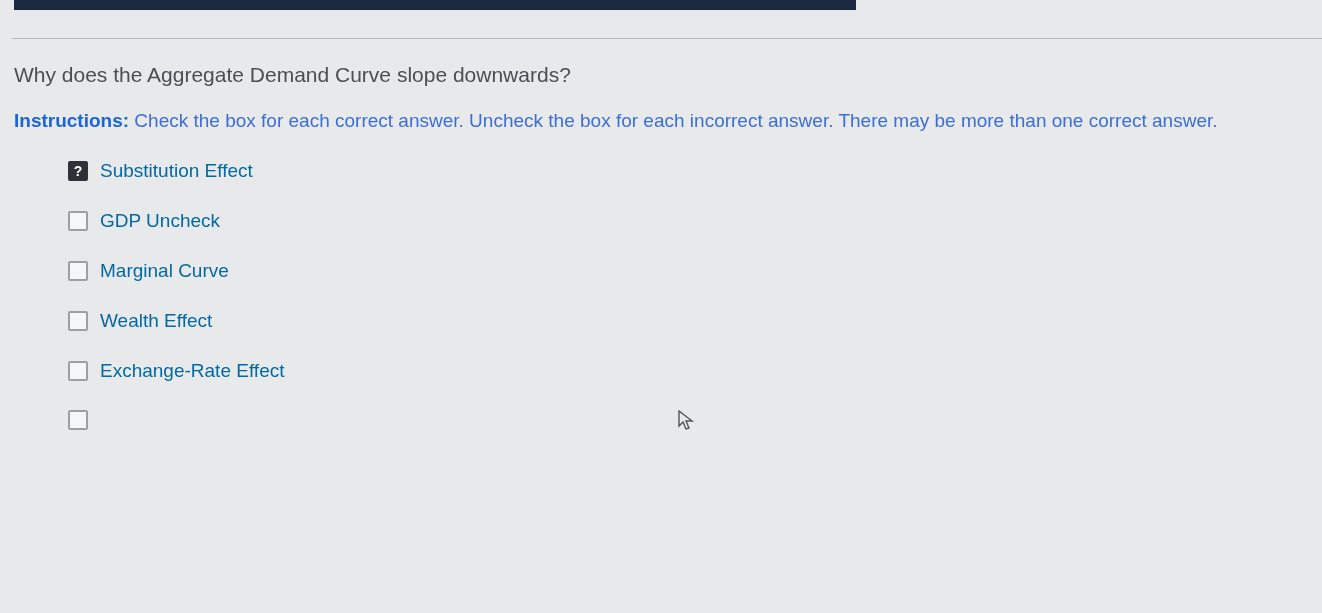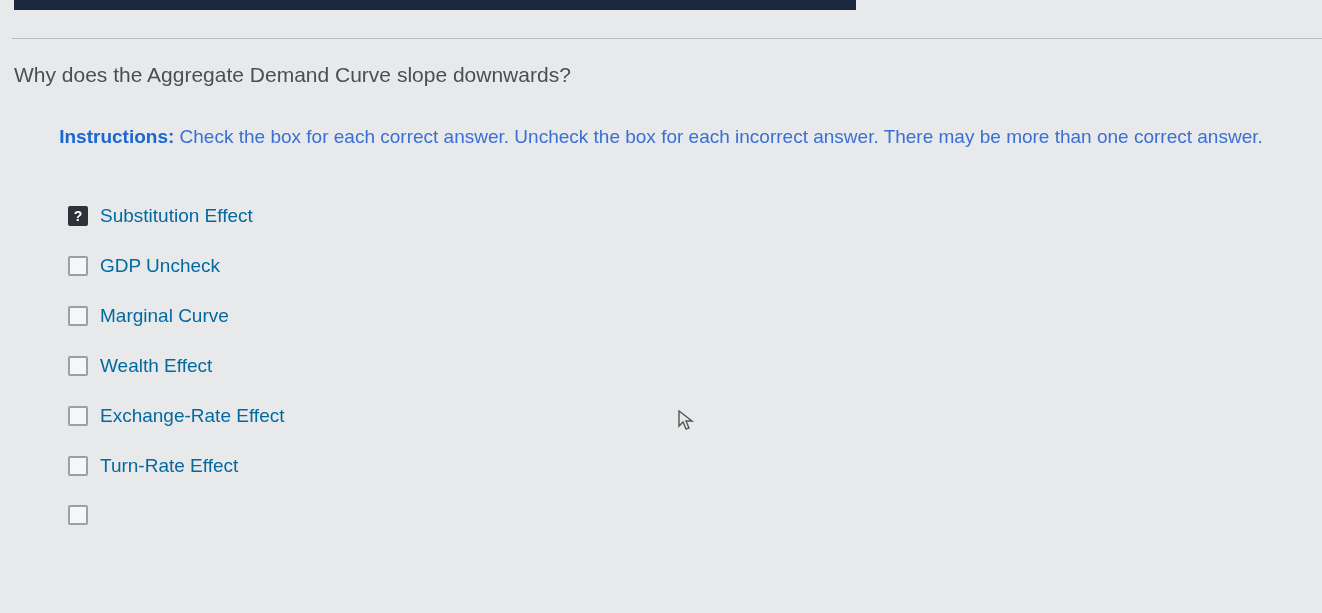--- a/index.html
+++ b/index.html
@@ -23,27 +23,26 @@
     margin-left: 12px;
     margin-right: 0;
   }
   .question-block {
     padding: 24px 14px 0 14px;
   }
   .question-text {
     font-size: 21px;
     font-weight: 400;
     color: #4a4f54;
-    margin-bottom: 36px;
+    margin-bottom: 20px;
   }
   .instructions-line {
     font-size: 19px;
     line-height: 1.5;
-    margin-bottom: 53px;
-    text-align: center;
+    margin-bottom: 24px;
   }
   .instructions-label {
     color: #1a66d6;
     font-weight: 600;
   }
   .instructions-text {
     color: #3a6fd6;
     font-weight: 400;
   }
   .options {
@@ -117,24 +116,20 @@
     <div class="option-row">
       <span class="checkbox"></span>
       <span class="option-label">Wealth Effect</span>
     </div>
 
     <div class="option-row">
       <span class="checkbox"></span>
       <span class="option-label">Exchange-Rate Effect</span>
     </div>
 
-    <div class="option-row">
-      <span class="checkbox"></span>
-      <span class="option-label">Turn-Rate Effect</span>
-    </div>
 
     <div class="option-row">
       <span class="checkbox"></span>
     </div>
 
   </div>
 </div>
 
 <svg class="cursor" width="18" height="22" viewBox="0 0 18 22">
   <path d="M1 1 L1 16 L5 12 L8 19 L11 18 L8 11 L14 11 Z" fill="none" stroke="#555" stroke-width="1.4"></path>

